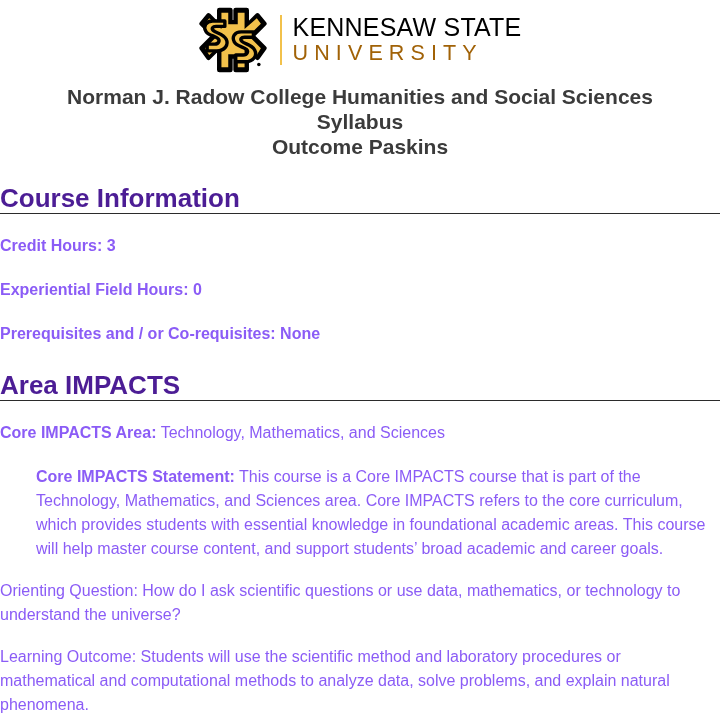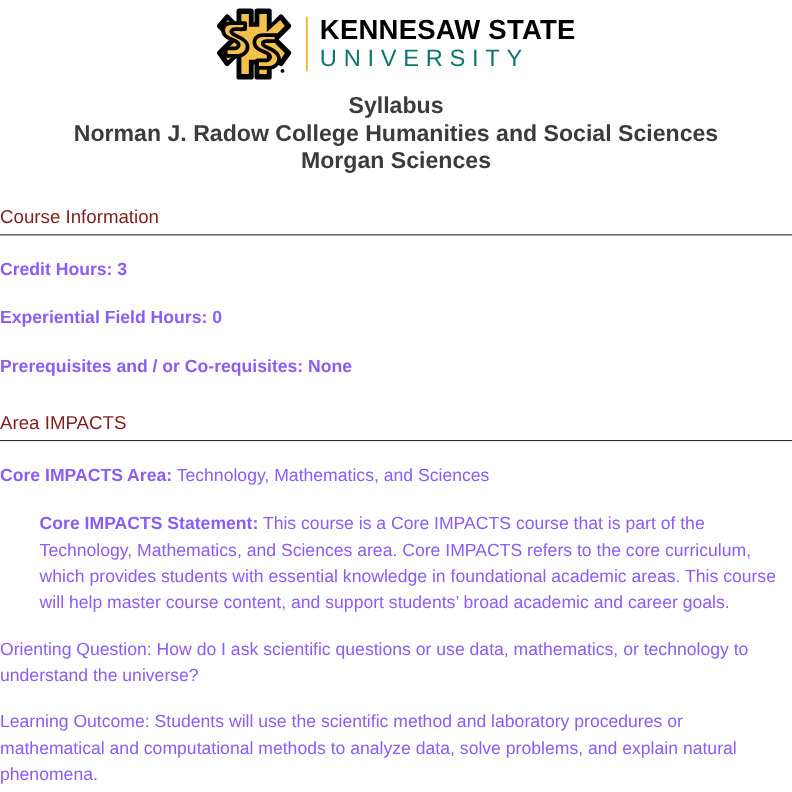--- a/index.html
+++ b/index.html
@@ -53,32 +53,32 @@
     flex: 0 0 auto;
   }
   .logo-words {
     display: flex;
     flex-direction: column;
     justify-content: center;
     line-height: 1;
   }
   .logo-line1 {
     font-size: 25px;
-    font-weight: bold;
+    font-weight: normal;
     letter-spacing: 0.2px;
     color: #000000;
     font-family: "Liberation Sans", sans-serif;
     white-space: nowrap;
     margin-bottom: 3px;
   }
   .logo-line2 {
     font-size: 21.5px;
     font-weight: normal;
     letter-spacing: 6.1px;
-    color: #0f766e;
+    color: #a16207;
     font-family: "Liberation Sans", sans-serif;
     white-space: nowrap;
   }
 
   
   .title-block {
     text-align: center;
     margin-top: 8px;
   }
   .title-line {
@@ -90,23 +90,23 @@
   }
   .title-line .thin {
     font-weight: normal;
   }
 
   
   .section {
     margin-top: 28px;
   }
   .section-heading {
-    font-size: 17px;
-    font-weight: normal;
-    color: #7f1d1d;
+    font-size: 26px;
+    font-weight: bold;
+    color: #4c1d95;
     line-height: 22px;
     padding-bottom: 4px;
   }
   .rule {
     border: 0;
     border-top: 1.6px solid #2b2b2b;
     margin: 0;
     width: 100%;
   }
 
@@ -150,23 +150,23 @@
       </svg>
       <div class="logo-divider"></div>
       <div class="logo-words">
         <div class="logo-line1">KENNESAW STATE</div>
         <div class="logo-line2">UNIVERSITY</div>
       </div>
     </div>
   </div>
 
   <div class="title-block">
+    <div class="title-line">Norman J. Radow College Humanities and Social Sciences</div>
     <div class="title-line">Syllabus</div>
-    <div class="title-line">Norman J. Radow College Humanities and Social Sciences</div>
-    <div class="title-line">Morgan Sciences</div>
+    <div class="title-line">Outcome Paskins</div>
   </div>
 
   <div class="section">
     <div class="section-heading">Course Information</div>
     <hr class="rule">
     <div class="para"><b>Credit Hours: 3</b></div>
     <div class="para"><b>Experiential Field Hours: 0</b></div>
     <div class="para"><b>Prerequisites and / or Co-requisites: None</b></div>
   </div>
 

